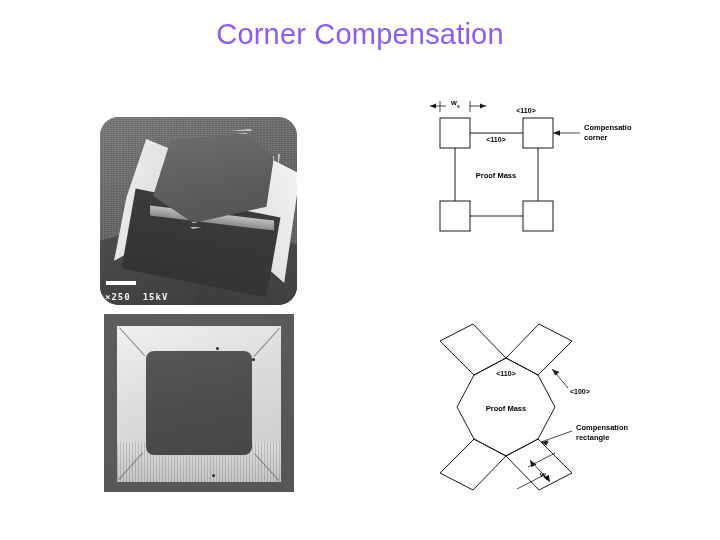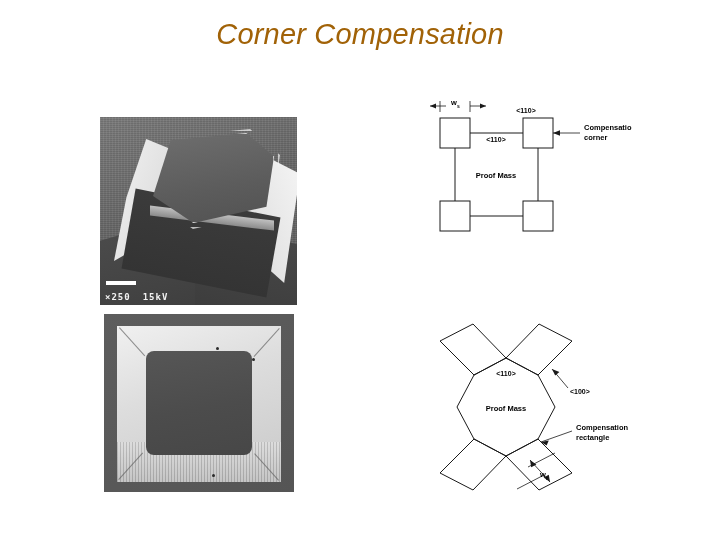--- a/index.html
+++ b/index.html
@@ -17,39 +17,39 @@
 
   
   #slide-title {
     position: absolute;
     left: 0;
     top: 18px;
     width: 720px;
     text-align: center;
     font-size: 29px;
     font-weight: 400;
-    color: #a16207;
+    color: #8b5cf6;
     letter-spacing: 0.2px;
     font-family: "Liberation Sans", sans-serif;
-    font-style: italic;
   }
 
   
   .fig {
     position: absolute;
   }
 
   
   #sem-mesa {
     left: 100px;
     top: 117px;
     width: 197px;
     height: 188px;
     background: #6b6b6b;
     overflow: hidden;
+    border-radius: 19px;
   }
   #sem-mesa .grain {
     position: absolute;
     inset: 0;
     background:
       repeating-linear-gradient(0deg, rgba(255,255,255,0.045) 0 1px, rgba(0,0,0,0.05) 1px 2px),
       repeating-linear-gradient(90deg, rgba(255,255,255,0.035) 0 1px, rgba(0,0,0,0.04) 1px 3px),
       linear-gradient(160deg, #7b7b7b 0%, #676767 45%, #5e5e5e 100%);
     opacity: 1;
   }

